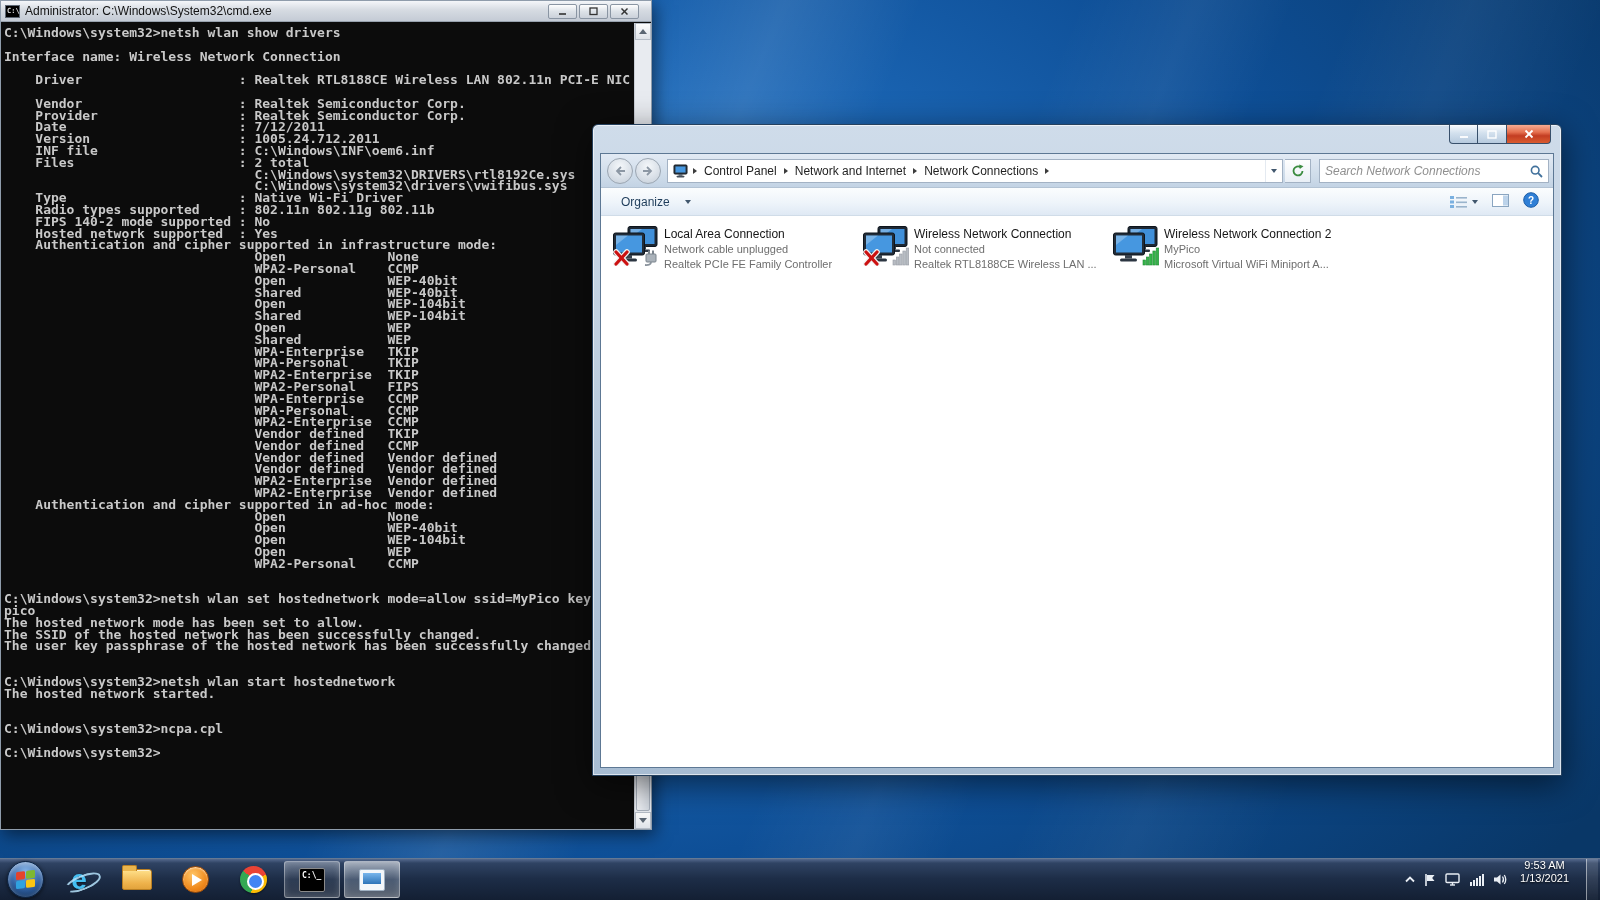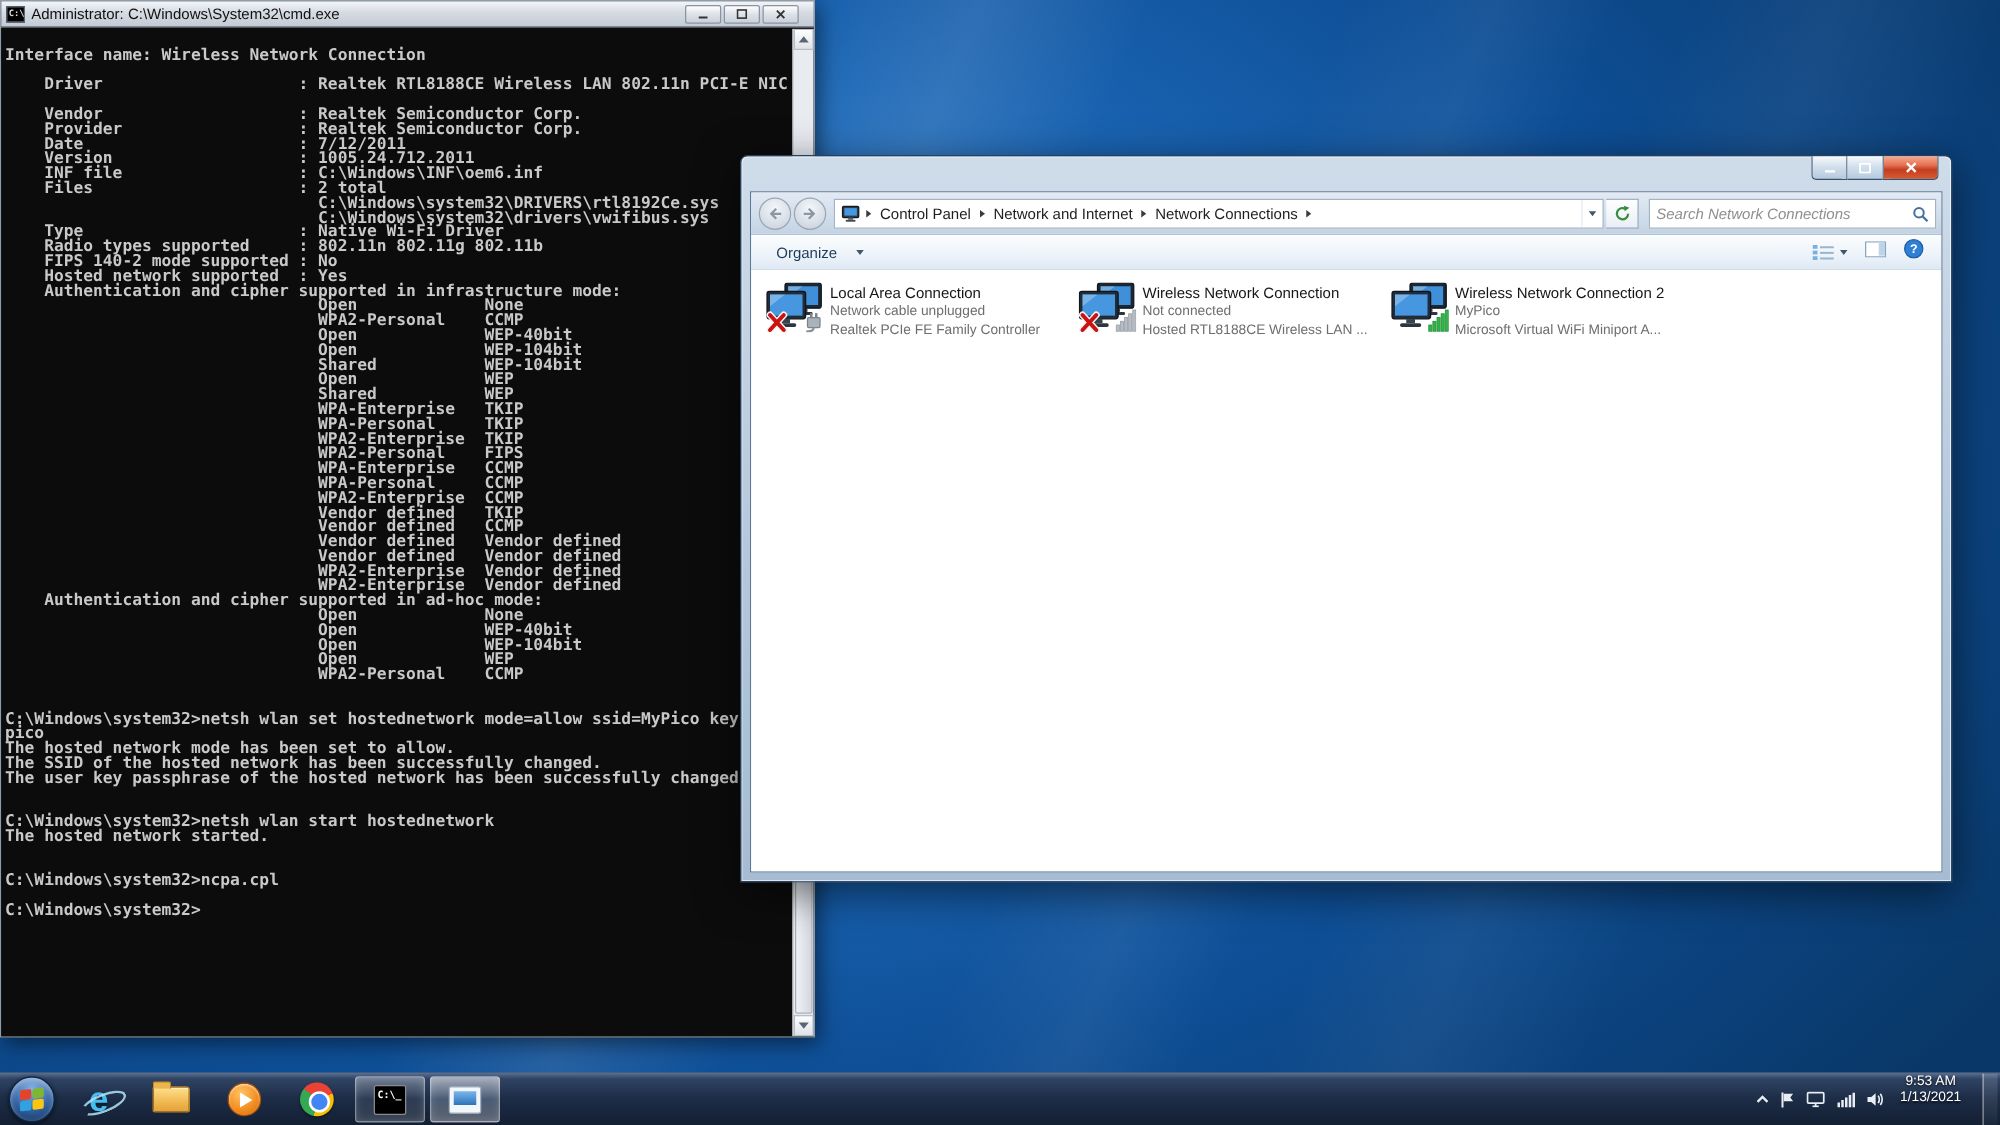--- a/index.html
+++ b/index.html
@@ -29,21 +29,21 @@
   .cmd-scroll{position:absolute;top:0;right:0;bottom:0;width:17px;background:#e8ebf0;border-left:1px solid #c9ced6;}
   .scroll-arrow{position:absolute;left:0;width:16px;height:17px;background:linear-gradient(#fdfdfd,#dfe3e9);
     border:1px solid #b6bdc7;display:flex;align-items:center;justify-content:center;}
   .scroll-arrow.up{top:0;} .scroll-arrow.down{bottom:0;}
   .tri-up{width:0;height:0;border-left:4px solid transparent;border-right:4px solid transparent;border-bottom:5px solid #5b6673;}
   .tri-down{width:0;height:0;border-left:4px solid transparent;border-right:4px solid transparent;border-top:5px solid #5b6673;}
   .scroll-thumb{position:absolute;left:1px;width:14px;bottom:18px;height:600px;
     background:linear-gradient(90deg,#f0f2f6,#d2d8e0);border:1px solid #a8b0bc;border-radius:2px;}
 
   
-  .explorer{position:absolute;left:592px;top:124px;width:970px;height:582px;z-index:5;
+  .explorer{position:absolute;left:592px;top:124px;width:970px;height:652px;z-index:5;
     background:linear-gradient(#cfdcea,#b2c5d9 60%,#a7bcd2);border:1px solid #26415e;border-radius:6px 6px 0 0;
     box-shadow:0 8px 34px rgba(0,0,0,.55), inset 0 0 0 1px rgba(255,255,255,.6);}
   .caption-buttons{position:absolute;top:0;right:10px;display:flex;z-index:3;}
   .cap-btn{height:19px;border:1px solid #38506b;border-top:none;display:flex;align-items:center;justify-content:center;
     background:linear-gradient(rgba(255,255,255,.85),rgba(214,228,241,.55) 45%,rgba(166,190,214,.6));}
   .cap-btn.min{width:29px;border-radius:0 0 0 4px;}
   .cap-btn.max{width:28px;border-left:none;border-right:none;}
   .cap-btn.close{width:45px;border-radius:0 0 4px 0;
     background:linear-gradient(#f6ab92,#e5704f 40%,#c33d22 60%,#d95b30);}
   .explorer-client{position:absolute;left:7px;right:7px;top:28px;bottom:7px;background:#fff;border:1px solid #5d7894;}
@@ -144,20 +144,21 @@
         <span class="wbtn">
           <svg width="9" height="9">
               <line x1="1.5" y1="1.5" x2="7.5" y2="7.5" stroke="#333" stroke-width="1.5"></line>
               <line x1="7.5" y1="1.5" x2="1.5" y2="7.5" stroke="#333" stroke-width="1.5"></line>
             </svg>
         </span>
       </span>
     </div>
     <div class="cmd-body">
       <div id="cmd-text">
+          <div class="cmd-line">C:\Windows\system32&gt;netsh wlan show drivers</div>
           <div class="cmd-line"></div>
           <div class="cmd-line">Interface name: Wireless Network Connection</div>
           <div class="cmd-line"></div>
           <div class="cmd-line">    Driver                    : Realtek RTL8188CE Wireless LAN 802.11n PCI-E NIC</div>
           <div class="cmd-line"></div>
           <div class="cmd-line">    Vendor                    : Realtek Semiconductor Corp.</div>
           <div class="cmd-line">    Provider                  : Realtek Semiconductor Corp.</div>
           <div class="cmd-line">    Date                      : 7/12/2011</div>
           <div class="cmd-line">    Version                   : 1005.24.712.2011</div>
           <div class="cmd-line">    INF file                  : C:\Windows\INF\oem6.inf</div>
@@ -165,20 +166,21 @@
           <div class="cmd-line">                                C:\Windows\system32\DRIVERS\rtl8192Ce.sys</div>
           <div class="cmd-line">                                C:\Windows\system32\drivers\vwifibus.sys</div>
           <div class="cmd-line">    Type                      : Native Wi-Fi Driver</div>
           <div class="cmd-line">    Radio types supported     : 802.11n 802.11g 802.11b</div>
           <div class="cmd-line">    FIPS 140-2 mode supported : No</div>
           <div class="cmd-line">    Hosted network supported  : Yes</div>
           <div class="cmd-line">    Authentication and cipher supported in infrastructure mode:</div>
           <div class="cmd-line">                                Open             None</div>
           <div class="cmd-line">                                WPA2-Personal    CCMP</div>
           <div class="cmd-line">                                Open             WEP-40bit</div>
+          <div class="cmd-line">                                Shared           WEP-40bit</div>
           <div class="cmd-line">                                Open             WEP-104bit</div>
           <div class="cmd-line">                                Shared           WEP-104bit</div>
           <div class="cmd-line">                                Open             WEP</div>
           <div class="cmd-line">                                Shared           WEP</div>
           <div class="cmd-line">                                WPA-Enterprise   TKIP</div>
           <div class="cmd-line">                                WPA-Personal     TKIP</div>
           <div class="cmd-line">                                WPA2-Enterprise  TKIP</div>
           <div class="cmd-line">                                WPA2-Personal    FIPS</div>
           <div class="cmd-line">                                WPA-Enterprise   CCMP</div>
           <div class="cmd-line">                                WPA-Personal     CCMP</div>
@@ -379,21 +381,21 @@
                 <rect x="43.2" y="22" width="2.5" height="17" fill="#b8bdc4" stroke="#969ca4" stroke-width="0.6"></rect>
                 <line x1="3" y1="26" x2="14" y2="38" stroke="#f2f2f2" stroke-width="5.6" stroke-linecap="round"></line>
                 <line x1="14" y1="26" x2="3" y2="38" stroke="#f2f2f2" stroke-width="5.6" stroke-linecap="round"></line>
                 <line x1="3" y1="26" x2="14" y2="38" stroke="#cc1111" stroke-width="3.2" stroke-linecap="round"></line>
                 <line x1="14" y1="26" x2="3" y2="38" stroke="#cc1111" stroke-width="3.2" stroke-linecap="round"></line>
               </svg>
             </span>
             <span class="conn-text">
               <div class="conn-name">Wireless Network Connection</div>
               <div class="conn-status">Not connected</div>
-              <div class="conn-device">Hosted RTL8188CE Wireless LAN ...</div>
+              <div class="conn-device">Realtek RTL8188CE Wireless LAN ...</div>
             </span>
           </div>
 
           <div class="conn-item">
             <span class="conn-icon">
               <svg width="46" height="40">
                 <rect x="15" y="0.5" width="29" height="20" rx="2" fill="#1d2733" stroke="#0d141c"></rect>
                 <rect x="17.5" y="3" width="24" height="15" fill="#3f8fd9"></rect>
                 <polygon points="17.5,3 29,3 17.5,12" fill="rgba(255,255,255,0.28)"></polygon>
                 <rect x="27" y="20.5" width="6" height="3" fill="#39434f"></rect>

